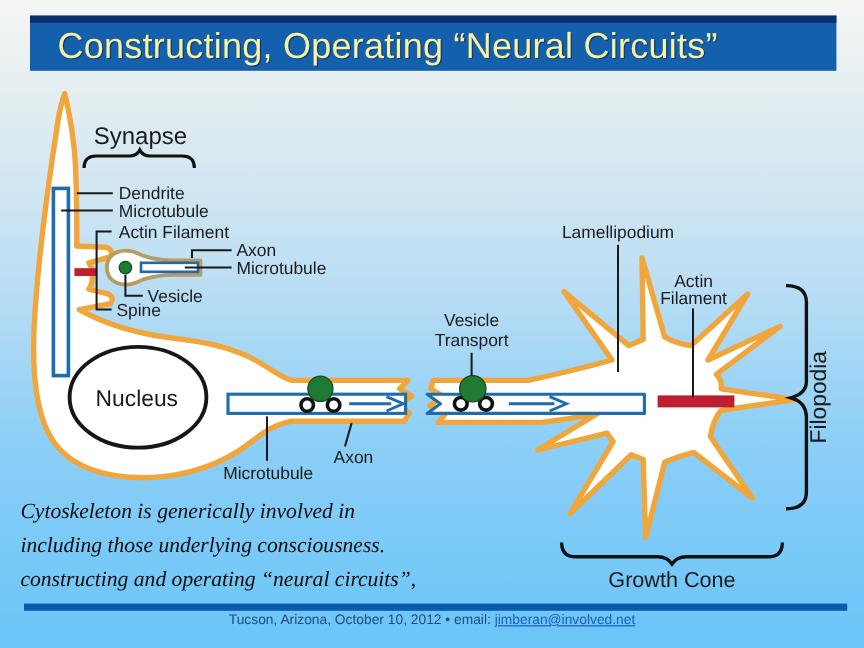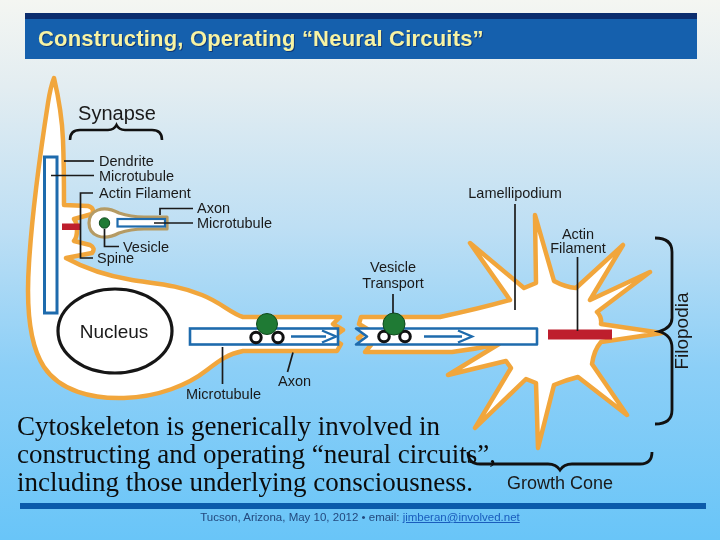--- a/index.html
+++ b/index.html
@@ -7,34 +7,34 @@
     position:relative;width:720px;height:540px;
     background:linear-gradient(180deg,#f4f6f2 0%,#e3edf1 16%,#bedff4 42%,#8ccff7 68%,#69c5f8 100%);
     font-family:"Liberation Sans",sans-serif;
   }
   .title-bar{
     position:absolute;left:25px;top:13px;width:672px;height:40px;
     background:#1560ad;border-top:6px solid #0c2d6e;
     display:flex;align-items:center;
   }
   .title-bar span{
-    color:#f7f3a3;font-weight:bold;font-size:22px;line-height:40px;
-    padding-left:13px;letter-spacing:.2px;white-space:nowrap;
+    color:#f7f3a3;font-weight:normal;font-size:30px;line-height:40px;
+    padding-left:23px;letter-spacing:.2px;white-space:nowrap;
     text-shadow:1px 1px 0 rgba(10,25,80,.55);
   }
   svg{position:absolute;left:0;top:0;}
   svg text{font-family:"Liberation Sans",sans-serif;fill:#1a1a1a;}
   .lbl{font-size:14.5px;}
   .lbl-big{font-size:20px;}
   .lbl-nuc{font-size:19px;}
   .lbl-gc{font-size:18px;}
   .lbl-fil{font-size:19px;}
   .caption{
     position:absolute;left:17px;top:412px;width:480px;
-    font-family:"Liberation Serif",serif;font-size:27px;line-height:28px;color:#0c0c0c;
+    font-family:"Liberation Serif",serif;font-size:18px;line-height:28px;color:#0c0c0c;font-style:italic;
   }
   .footer-divider{position:absolute;left:20px;top:503px;width:686px;height:6px;background:#0b5bab;}
   .footer{
     position:absolute;left:0;top:511px;width:720px;text-align:center;
     font-size:11.5px;color:#23497e;
   }
   .footer a{color:#1a5dbd;text-decoration:underline;cursor:pointer;}
 </style>
 </head>
 <body>
@@ -142,23 +142,23 @@
     <text class="lbl" x="393" y="288" text-anchor="middle">Transport</text>
     <text class="lbl" x="515" y="198" text-anchor="middle">Lamellipodium</text>
     <text class="lbl" x="578" y="239" text-anchor="middle">Actin</text>
     <text class="lbl" x="578" y="253" text-anchor="middle">Filament</text>
     <text class="lbl-fil" x="688" y="331" text-anchor="middle" transform="rotate(-90 688 331)">Filopodia</text>
     <text class="lbl-gc" x="560" y="489" text-anchor="middle">Growth Cone</text>
   </svg>
 
   <div class="caption">
     <div>Cytoskeleton is generically involved in</div>
+    <div>including those underlying consciousness.</div>
     <div>constructing and operating “neural circuits”,</div>
-    <div>including those underlying consciousness.</div>
   </div>
 
   <div class="footer-divider"></div>
   <div class="footer">
-    <span>Tucson, Arizona, May 10, 2012 • email:</span>
+    <span>Tucson, Arizona, October 10, 2012 • email:</span>
     <a href="#">jimberan@involved.net</a>
   </div>
 
 </div>
 
 </body></html>

